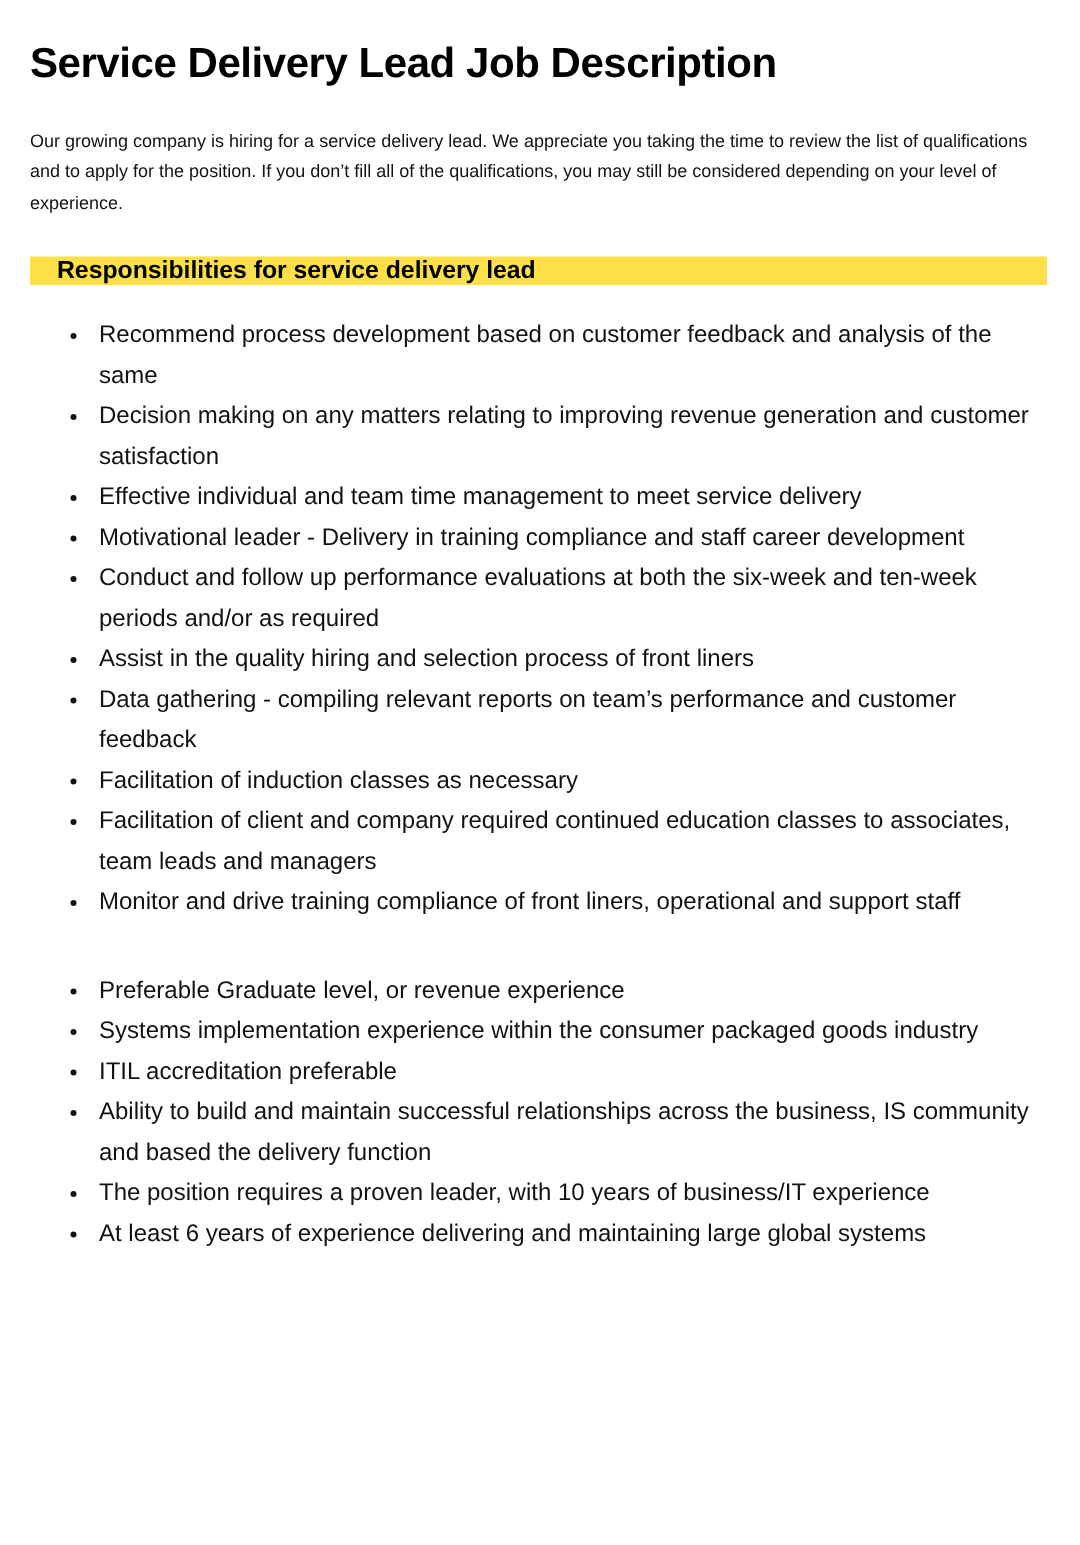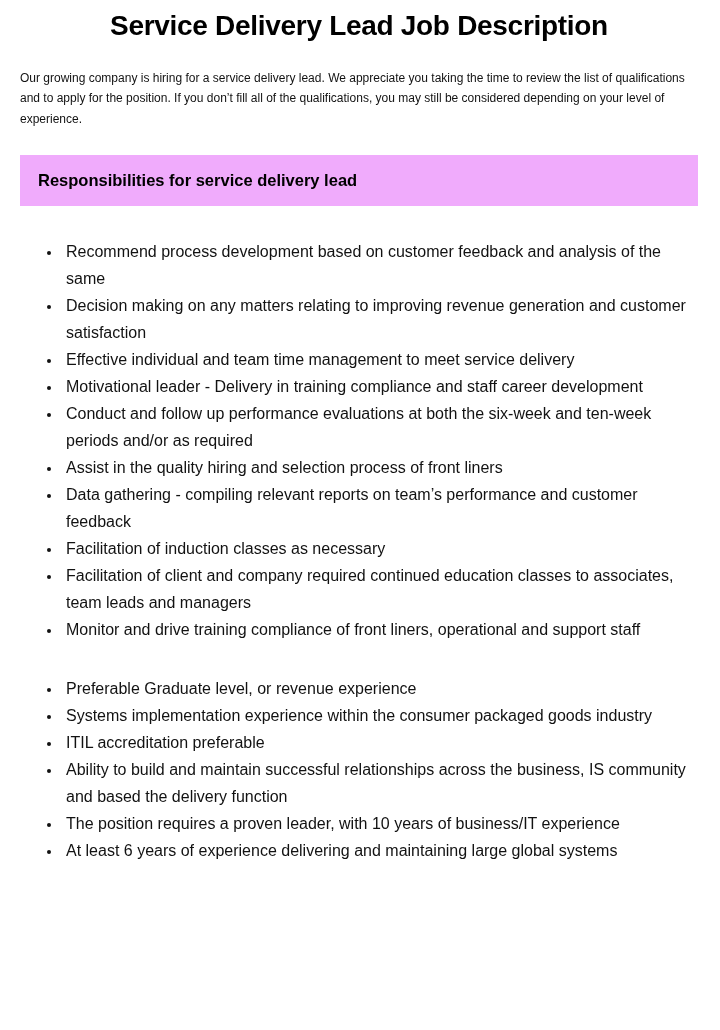--- a/index.html
+++ b/index.html
@@ -13,40 +13,40 @@
     font-family: "Liberation Sans", "DejaVu Sans", sans-serif;
     color: #121212;
     -webkit-font-smoothing: antialiased;
   }
   .page {
     padding: 4px 22px 16px 20px;
   }
   .doc-title {
     font-size: 28px;
     font-weight: 700;
-    text-align: center;
+    text-align: left;
     letter-spacing: -0.3px;
-    margin: 6px 0 26px 0;
+    margin: 22px 0 26px 0;
     color: #000000;
   }
   .intro {
     font-size: 12px;
     line-height: 1.69;
     margin: 0 0 26px 0;
   }
   .section-header {
-    background: #f0abfc;
+    background: #fde047;
     font-size: 16.5px;
     font-weight: 700;
-    padding: 16px 18px;
+    padding: 0 18px;
     margin: 0 0 0 0;
     color: #000000;
   }
   .bullet-list {
-    margin: 32px 0 32px 0;
+    margin: 20px 0 32px 0;
     padding-left: 42px;
     list-style-type: disc;
   }
   .bullet-list li {
     font-size: 16px;
     line-height: 1.69;
     padding-left: 4px;
     margin: 0;
   }
   .bullet-list li::marker {

